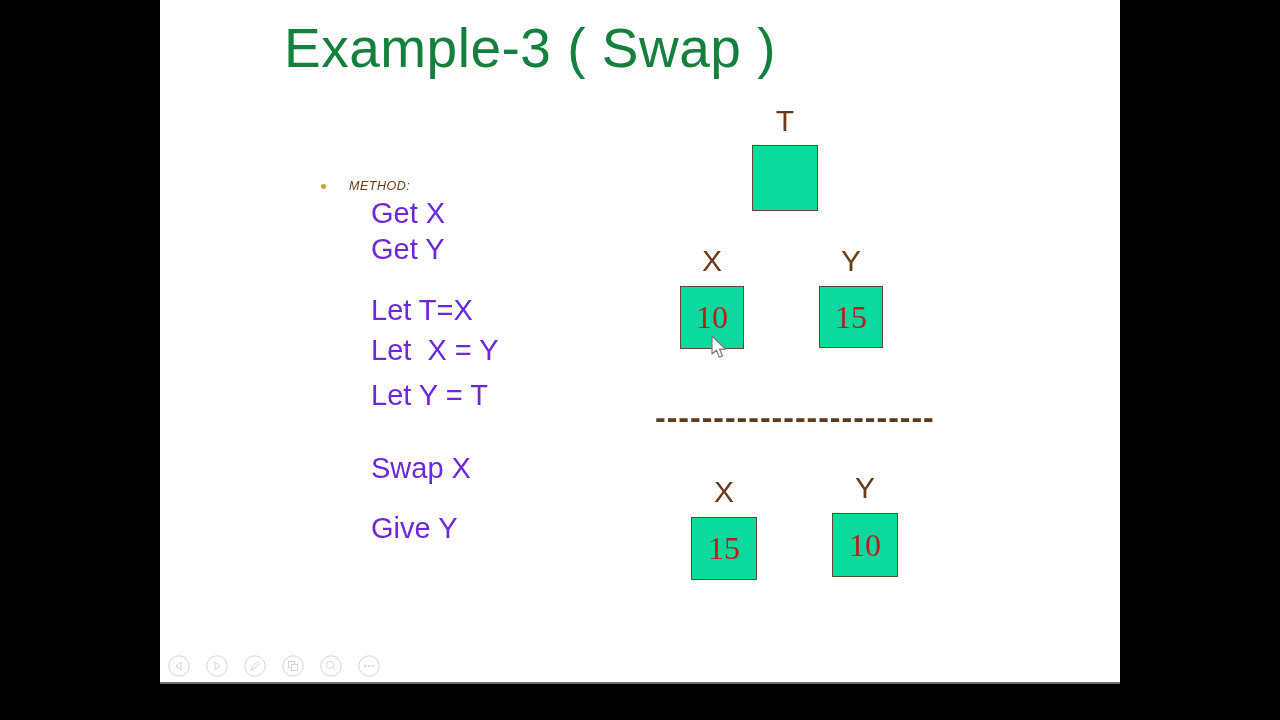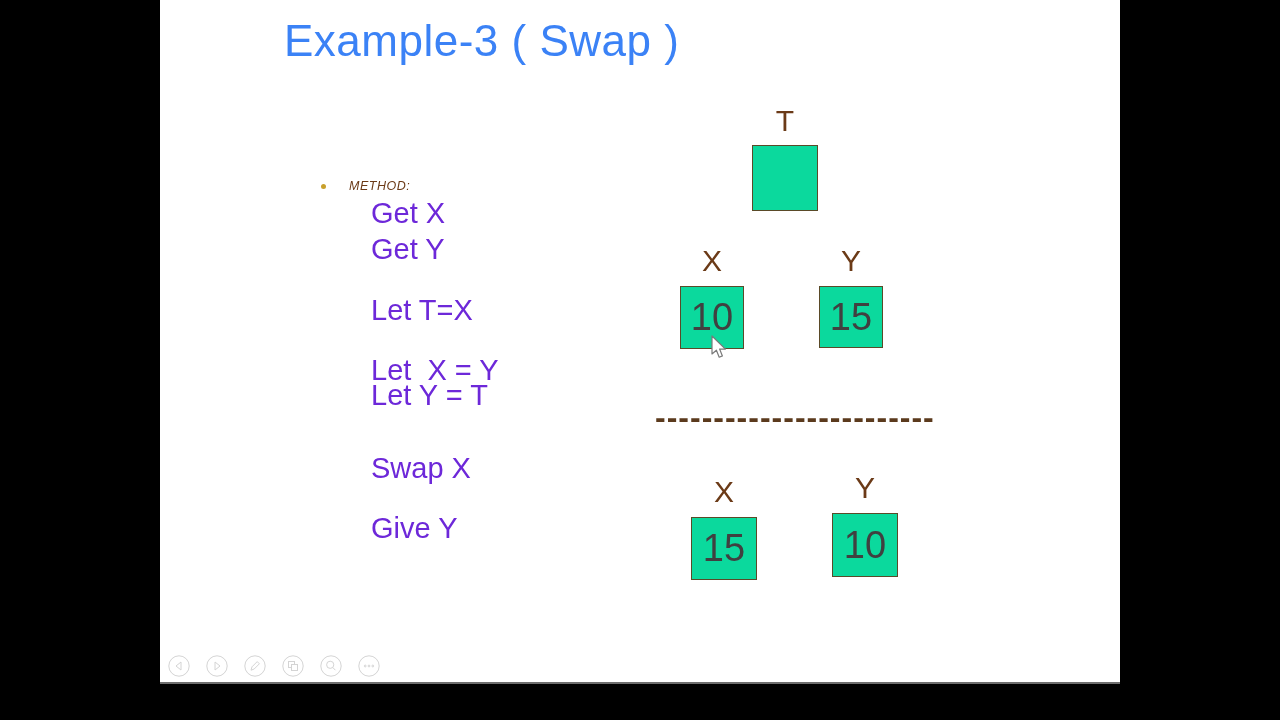--- a/index.html
+++ b/index.html
@@ -6,44 +6,44 @@
   body{
     width:1280px;height:720px;background:#000;position:relative;overflow:hidden;
     font-family:"Liberation Sans", sans-serif;
   }
   .slide{
     position:absolute;left:160px;top:0;width:960px;height:684px;
     background:#ffffff;box-sizing:border-box;border-bottom:2px solid #6e6e6e;
   }
   .title{
     position:absolute;left:124px;top:16px;margin:0;
-    font-size:44px;font-weight:400;color:#3b82f6;letter-spacing:0.5px;white-space:pre;text-align:center;
+    font-size:55px;font-weight:400;color:#15803d;letter-spacing:0.5px;white-space:pre;text-align:center;
   }
   .bullet-dot{
     position:absolute;left:161px;top:184px;width:5px;height:5px;border-radius:50%;
     background:#c8a02c;
   }
   .method-label{
     position:absolute;left:189px;top:179px;font-size:12.5px;color:#6b3a17;letter-spacing:0.5px;font-style:italic;
   }
   .code-line{
     position:absolute;left:211px;font-size:29px;color:#6d28d9;white-space:pre;line-height:32px;
   }
-  .l0{top:197px}.l1{top:233px}.l2{top:294px}.l3{top:354px}.l4{top:379px}.l5{top:452px}.l6{top:512px}
+  .l0{top:197px}.l1{top:233px}.l2{top:294px}.l3{top:334px}.l4{top:379px}.l5{top:452px}.l6{top:512px}
   .var-label{
     position:absolute;font-size:30px;color:#6b3a17;text-align:center;white-space:pre;
   }
   .vl-t{left:592px;top:104px;width:66px;}
   .vl-bx{left:520px;top:244px;width:64px;}
   .vl-by{left:659px;top:244px;width:64px;}
   .vl-ax{left:531px;top:475px;width:66px;}
   .vl-ay{left:672px;top:471px;width:66px;}
   .box{
     position:absolute;background:#0bd99d;border:1px solid #5a4a28;box-sizing:border-box;
-    font-size:38px;color:#404040;text-align:center;
+    font-size:32px;color:#b91c1c;text-align:center;font-family:Liberation Serif, serif;
   }
   .bx-t{left:592px;top:145px;width:66px;height:66px;line-height:64px;}
   .bx-bx{left:520px;top:286px;width:64px;height:63px;line-height:61px;}
   .bx-by{left:659px;top:286px;width:64px;height:62px;line-height:60px;}
   .bx-ax{left:531px;top:517px;width:66px;height:63px;line-height:61px;}
   .bx-ay{left:672px;top:513px;width:66px;height:64px;line-height:62px;}
   .separator{
     position:absolute;left:495px;top:399px;font-size:32px;font-weight:700;color:#5b3a1d;
     letter-spacing:1px;white-space:pre;
   }

